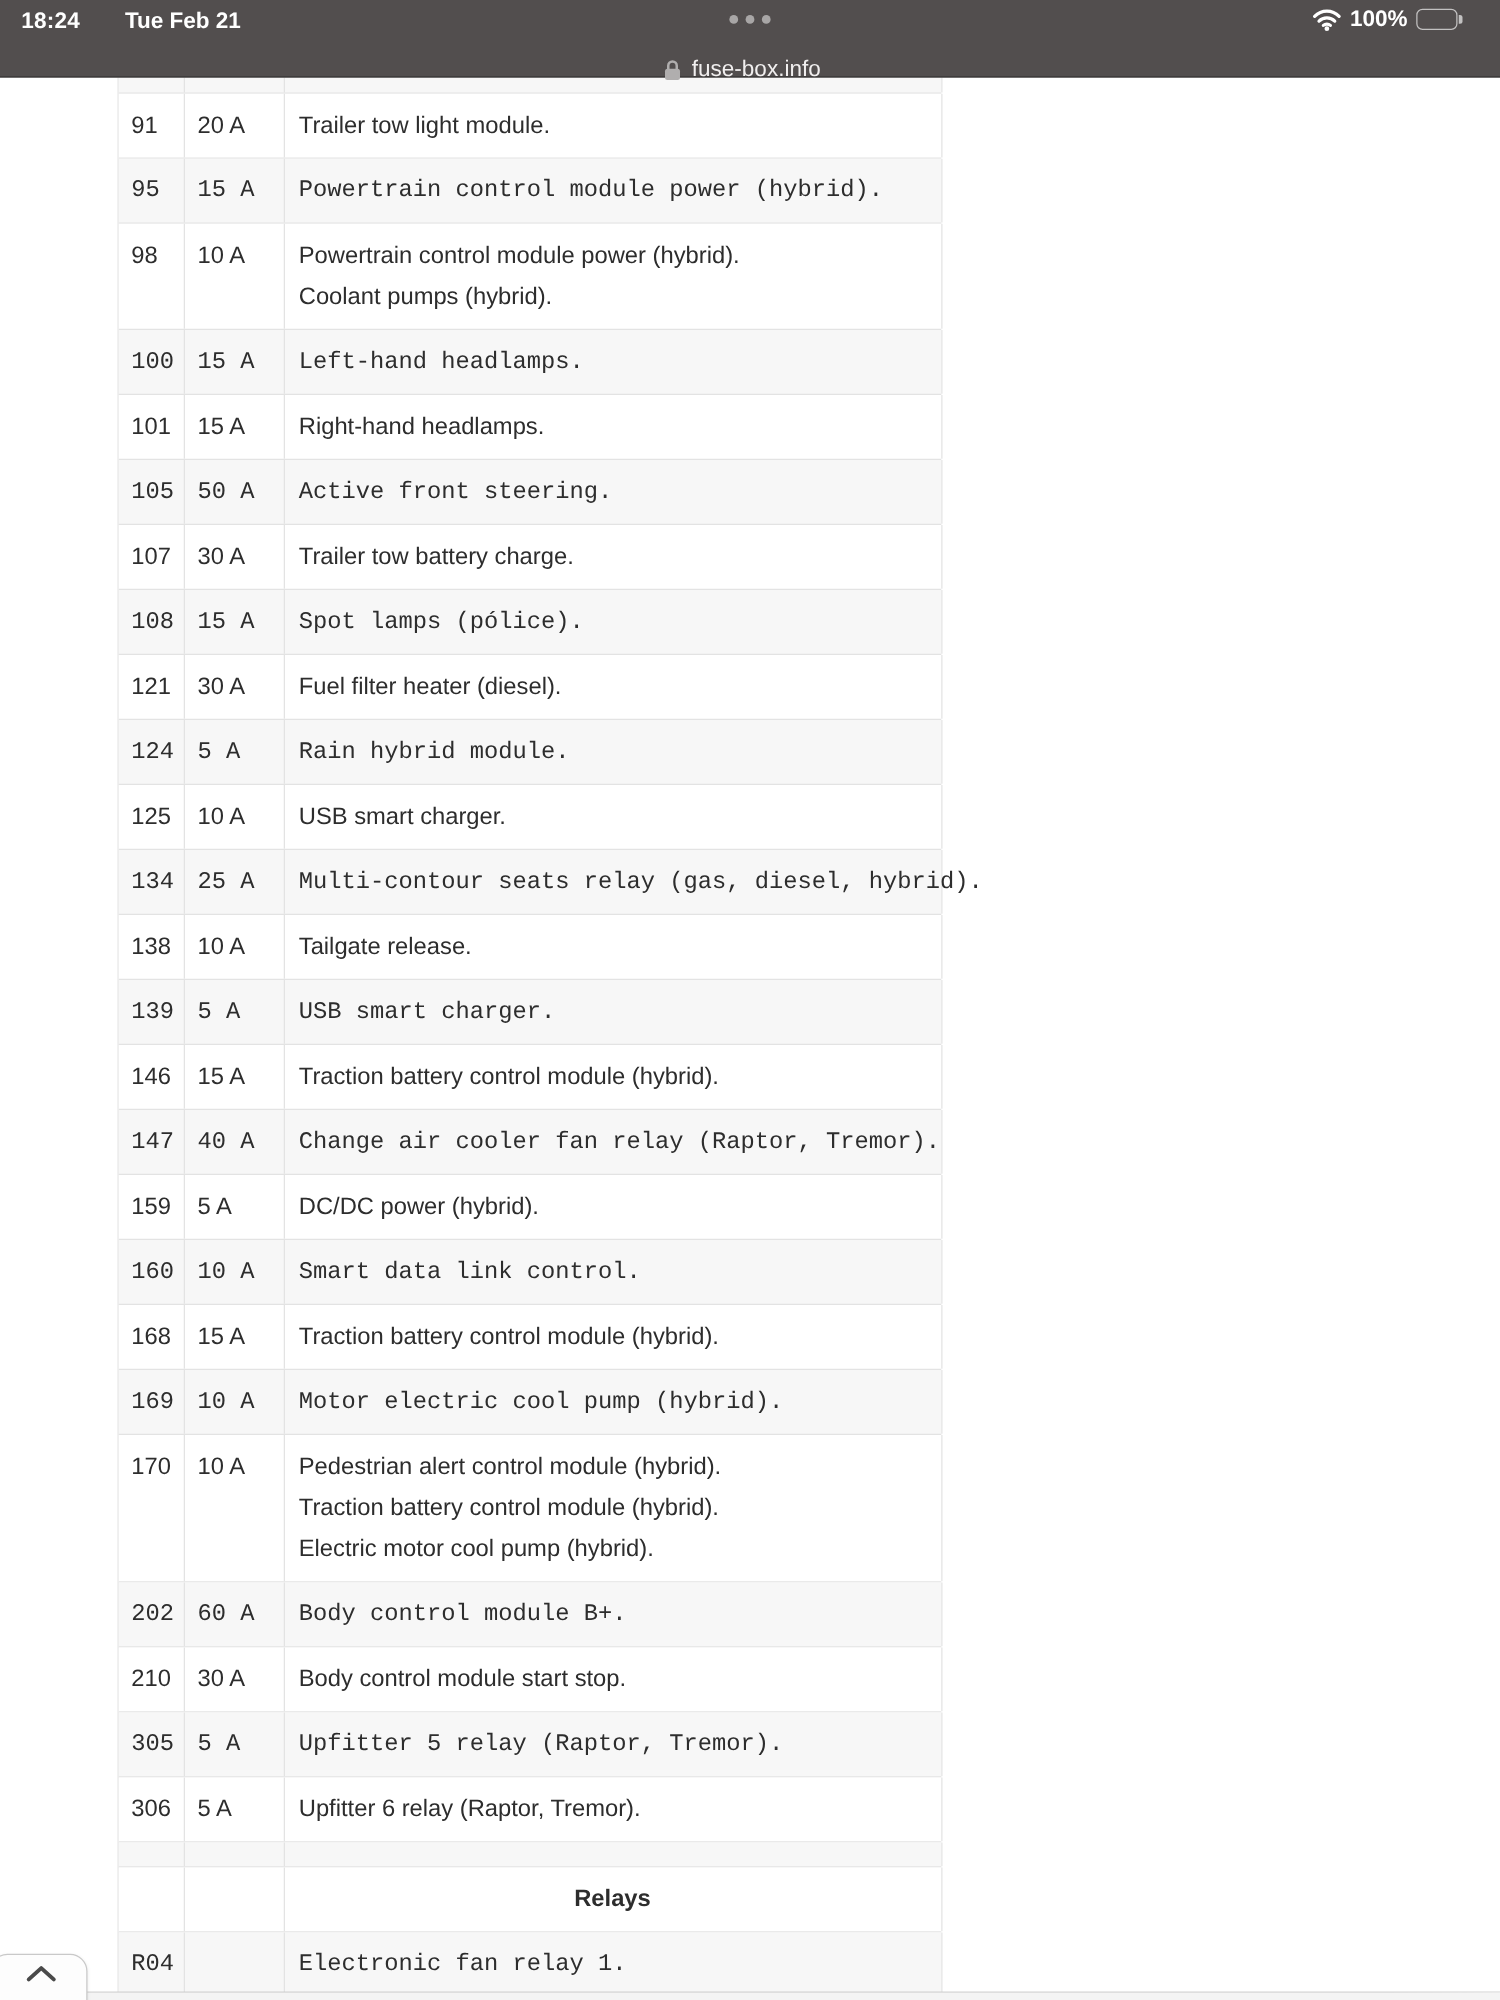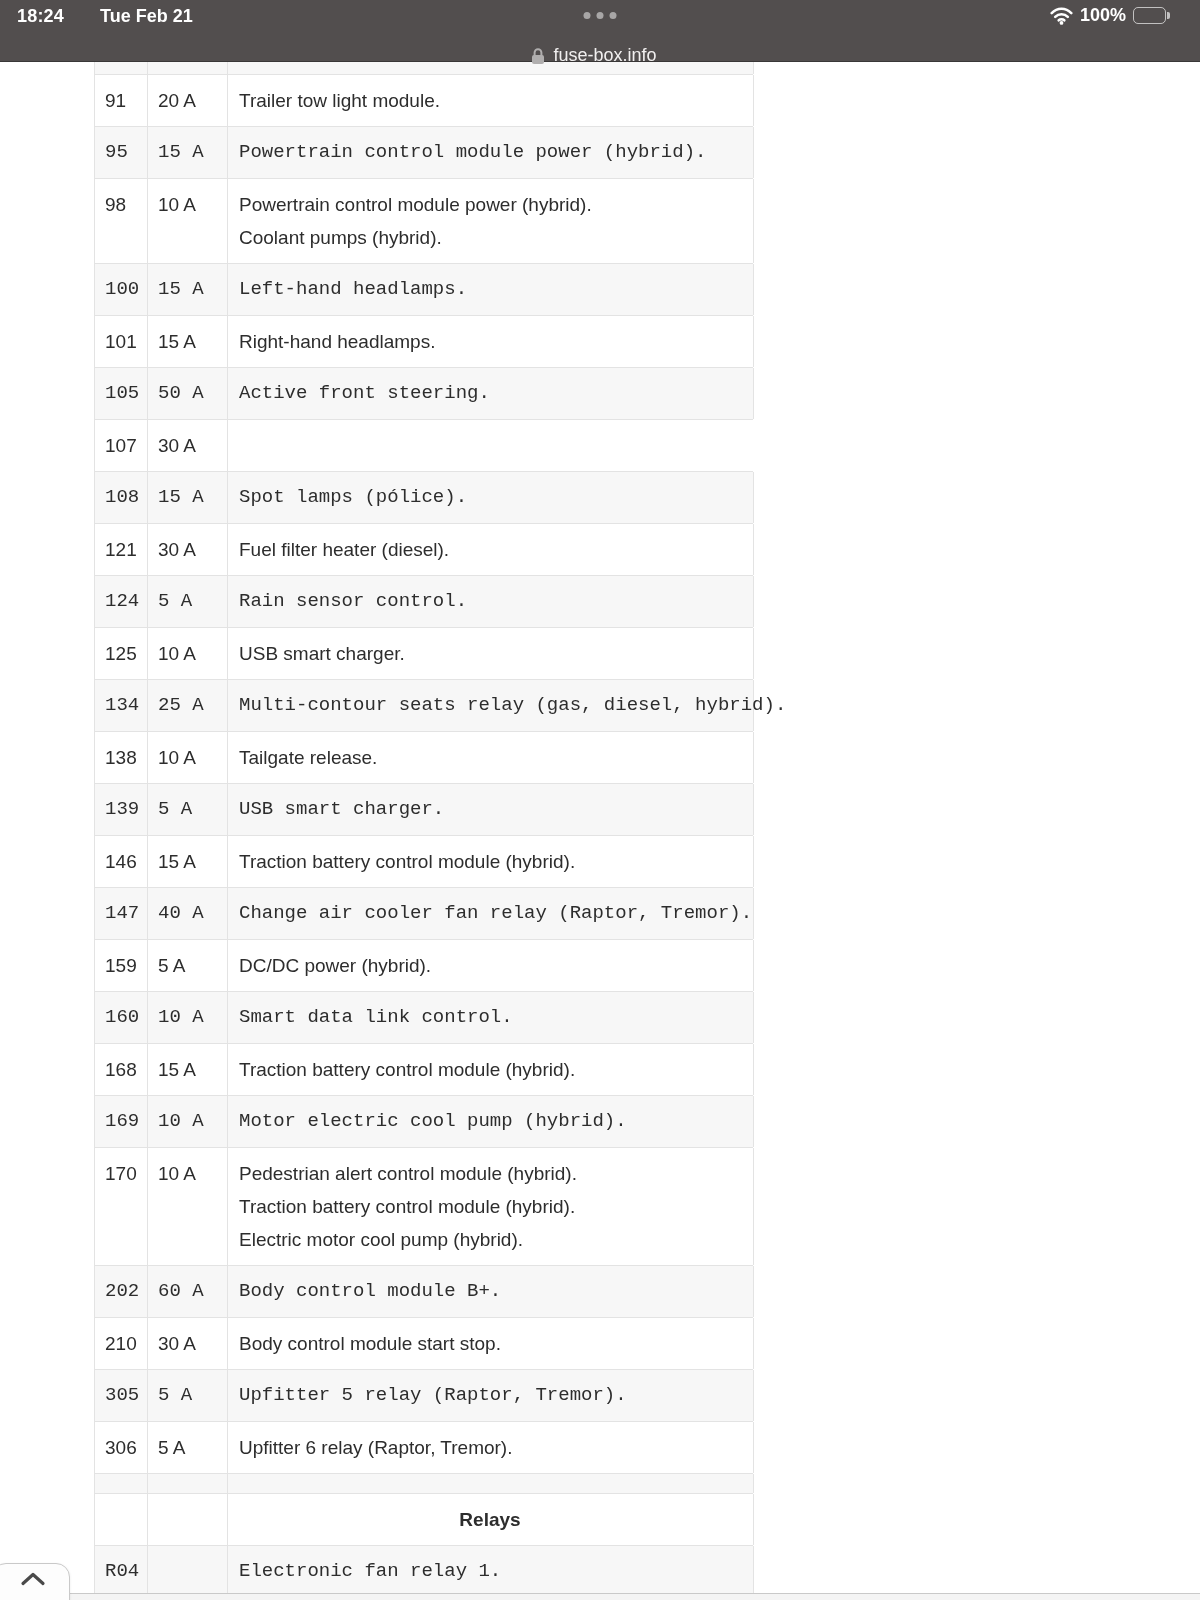--- a/index.html
+++ b/index.html
@@ -187,40 +187,43 @@
       <div class="tr striped">
         <div class="td c-fuse">105</div>
         <div class="td c-amp">50 A</div>
         <div class="td c-desc">
           <div>Active front steering.</div>
         </div>
       </div>
       <div class="tr">
         <div class="td c-fuse">107</div>
         <div class="td c-amp">30 A</div>
+        <div class="td c-desc">
+          <div>Trailer tow battery charge.</div>
+        </div>
       </div>
       <div class="tr striped">
         <div class="td c-fuse">108</div>
         <div class="td c-amp">15 A</div>
         <div class="td c-desc">
           <div>Spot lamps (pólice).</div>
         </div>
       </div>
       <div class="tr">
         <div class="td c-fuse">121</div>
         <div class="td c-amp">30 A</div>
         <div class="td c-desc">
           <div>Fuel filter heater (diesel).</div>
         </div>
       </div>
       <div class="tr striped">
         <div class="td c-fuse">124</div>
         <div class="td c-amp">5 A</div>
         <div class="td c-desc">
-          <div>Rain sensor control.</div>
+          <div>Rain hybrid module.</div>
         </div>
       </div>
       <div class="tr">
         <div class="td c-fuse">125</div>
         <div class="td c-amp">10 A</div>
         <div class="td c-desc">
           <div>USB smart charger.</div>
         </div>
       </div>
       <div class="tr striped">

